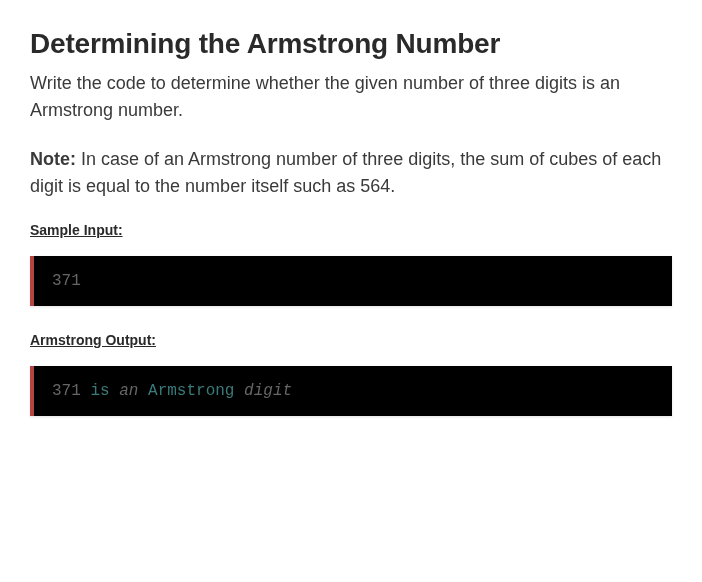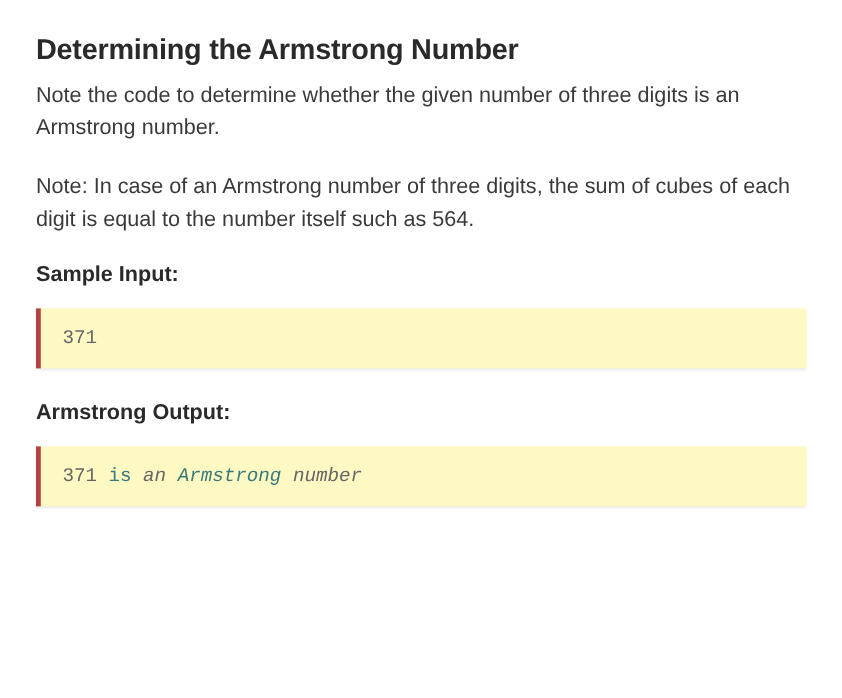--- a/index.html
+++ b/index.html
@@ -8,49 +8,50 @@
       box-sizing: border-box;
     }
     body {
       font-family: -apple-system, BlinkMacSystemFont, "Segoe UI", "Helvetica Neue", Arial, sans-serif;
       background: #ffffff;
       padding: 28px 30px;
       width: 702px;
       color: #333;
     }
     .title {
-      font-size: 24px;
+      font-size: 28px;
       font-weight: 700;
       color: #2a2a2a;
       margin-bottom: 10px;
       letter-spacing: -0.2px;
     }
     .description {
       font-size: 18px;
       line-height: 1.5;
       color: #3a3a3a;
       margin-bottom: 22px;
     }
     .note {
       font-size: 18px;
       line-height: 1.5;
       color: #3a3a3a;
       margin-bottom: 22px;
     }
     .note-label {
-      font-weight: 400;
+      font-weight: 700;
     }
     .section-label {
-      font-size: 18px;
+      font-size: 14px;
       font-weight: 700;
       color: #2a2a2a;
       margin-bottom: 18px;
+      text-decoration: underline;
     }
     .code-block {
-      background: #fef9c3;
+      background: #000000;
       border-left: 4px solid #b44444;
       padding: 16px 18px;
       margin-bottom: 26px;
       font-family: "SFMono-Regular", Consolas, "Liberation Mono", Menlo, monospace;
       font-size: 16px;
       color: #555;
       box-shadow: 0 1px 3px rgba(0,0,0,0.08), 0 1px 2px rgba(0,0,0,0.04);
     }
     .code-block:last-child {
       margin-bottom: 0;
@@ -61,37 +62,36 @@
     .token-keyword {
       color: #666;
       font-style: italic;
     }
     .token-keyword-blue {
       color: #3a7a7a;
     }
     .token-type {
       color: #3a7a7a;
       font-weight: 500;
-      font-style: italic;
     }
   </style>
 </head>
 <body>
 
 <h1 class="title">Determining the Armstrong Number</h1>
 
-<p class="description">Note the code to determine whether the given number of three digits is an Armstrong number.</p>
+<p class="description">Write the code to determine whether the given number of three digits is an Armstrong number.</p>
 
 <p class="note">
   <span class="note-label">Note:</span><span> In case of an Armstrong number of three digits, the sum of cubes of each digit is equal to the number itself such as 564.</span>
 </p>
 
 <div class="section-label">Sample Input:</div>
 
 <div class="code-block">
   <span class="token-num">371</span>
 </div>
 
 <div class="section-label">Armstrong Output:</div>
 
 <div class="code-block">
-  <span class="token-num">371</span> <span class="token-keyword-blue">is</span> <span class="token-keyword">an</span> <span class="token-type">Armstrong</span> <span class="token-keyword">number</span>
+  <span class="token-num">371</span> <span class="token-keyword-blue">is</span> <span class="token-keyword">an</span> <span class="token-type">Armstrong</span> <span class="token-keyword">digit</span>
 </div>
 
 </body></html>

